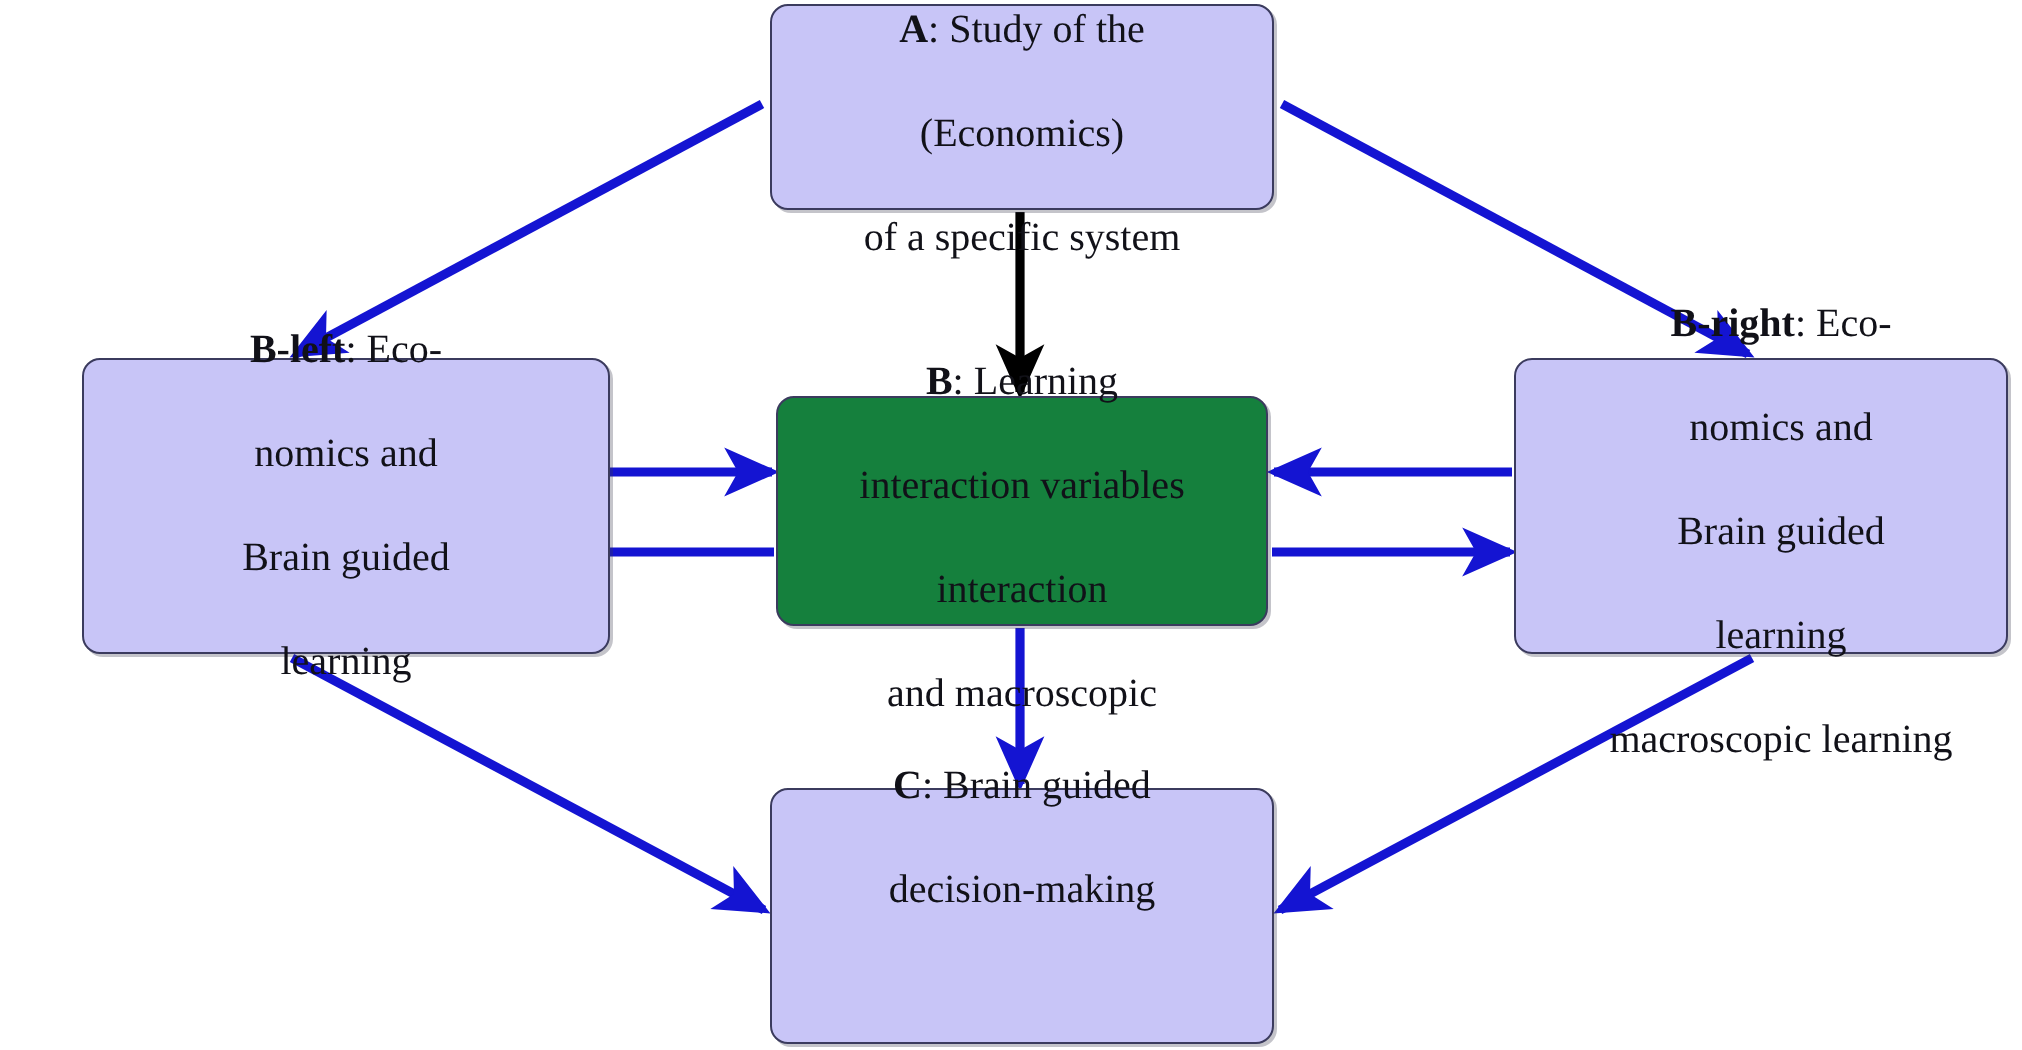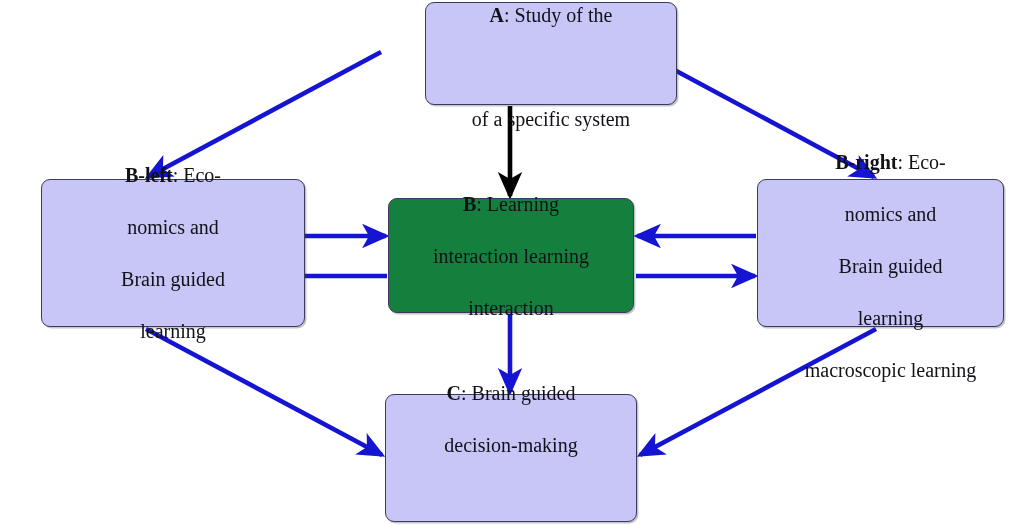--- a/index.html
+++ b/index.html
@@ -42,21 +42,21 @@
     box-shadow: 1.5px 1.5px 0 rgba(60,60,80,0.30);
   }
   .node-text {
     padding: 2px 10px;
     white-space: pre-line;
   }
   .node-text b {
     font-weight: bold;
   }
   
-  #node-a      { left: 385px; top: 2px;   width: 252px; height: 103px; margin-left: 40px; }
+  #node-a      { left: 385px; top: 2px;   width: 252px; height: 103px; }
   #node-bleft  { left: 12px;  top: 179px; width: 264px; height: 148px; margin-left: 29px; }
   #node-b      { left: 388px; top: 198px; width: 246px; height: 115px; }
   #node-bright { left: 757px; top: 179px; width: 247px; height: 148px; padding-left: 20px; }
   #node-c      { left: 385px; top: 394px; width: 252px; height: 128px; }
 </style>
 </head>
 <body style="background: rgb(255, 255, 255);">
 
 <div id="diagram-root">
 
@@ -87,39 +87,40 @@
     <line x1="510" y1="314" x2="510" y2="392" stroke="#1414d2" stroke-width="4.6" marker-end="url(#arrowblue)"></line>
 
     <line x1="146" y1="329" x2="382" y2="455" stroke="#1414d2" stroke-width="4.6" marker-end="url(#arrowblue)"></line>
 
     <line x1="876" y1="329" x2="640" y2="455" stroke="#1414d2" stroke-width="4.6" marker-end="url(#arrowblue)"></line>
   </svg>
 
   <div class="node-box" id="node-a" style="background: rgb(200, 197, 247); border-color: rgb(59, 59, 94);">
     <div class="node-text">
       <b>A</b><span>: </span><span>Study of the</span><br>
-      <br>
+      <span>(Economics)</span><br>
       <span>of a specific system</span>
     </div>
   </div>
 
   <div class="node-box" id="node-bleft" style="background: rgb(200, 197, 247); border-color: rgb(59, 59, 94);">
     <div class="node-text">
       <b>B-left</b><span>: Eco-</span><br>
       <span>nomics and</span><br>
       <span>Brain guided</span><br>
       <span>learning</span><br>
     </div>
   </div>
 
   <div class="node-box" id="node-b" style="background: #15803d; border-color: rgb(59, 59, 94);">
     <div class="node-text">
       <b>B</b><span>: Learning</span><br>
-      <span>interaction learning</span><br>
+      <span>interaction variables</span><br>
       <span>interaction</span><br>
+      <span>and macroscopic</span>
     </div>
   </div>
 
   <div class="node-box" id="node-bright" style="background: rgb(200, 197, 247); border-color: rgb(59, 59, 94);">
     <div class="node-text">
       <b>B-right</b><span>: Eco-</span><br>
       <span>nomics and</span><br>
       <span>Brain guided</span><br>
       <span>learning</span><br>
       <span>macroscopic learning</span>

